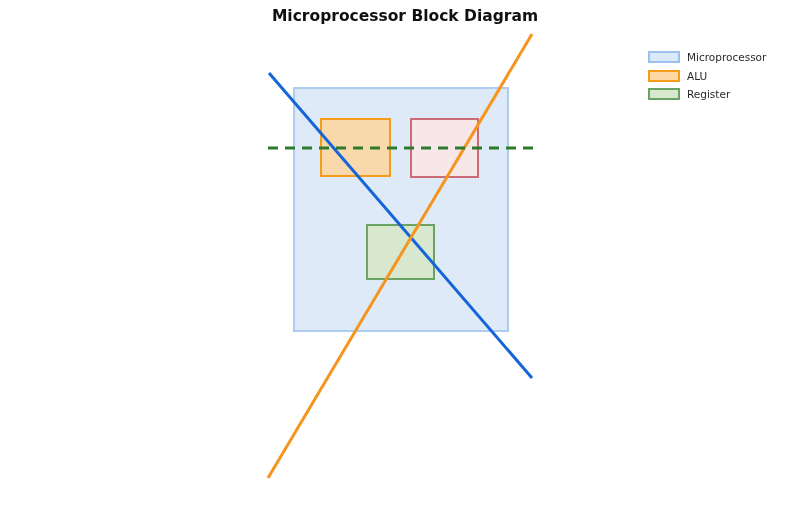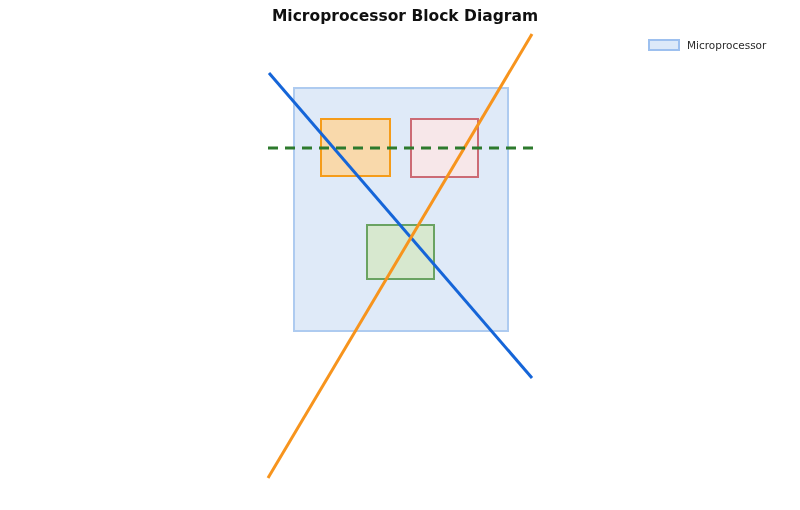--- a/index.html
+++ b/index.html
@@ -37,21 +37,21 @@
   #plot-svg {
     position: absolute;
     left: 0; top: 0;
     width: 800px; height: 510px;
   }
 
   
   #legend {
     position: absolute;
     left: 648px;
-    top: 36px;
+    top: 48px;
     width: 150px;
   }
   .legend-row {
     display: flex;
     align-items: center;
     height: 18.5px;
   }
   .legend-swatch {
     width: 32px;
     height: 12px;
@@ -89,15 +89,23 @@
         <line x1="268" y1="478" x2="532" y2="34" stroke="#f7941d" stroke-width="3" stroke-linecap="butt"></line>
         <line x1="268" y1="148" x2="533" y2="148" stroke="#2d7a2d" stroke-width="3" stroke-linecap="butt" stroke-dasharray="10,7"></line>
       </g>
   </svg>
 
   <div id="legend">
     <div class="legend-row">
       <span class="legend-swatch" style="background: rgb(220, 233, 249); border-color: rgb(157, 192, 239);"></span>
       <span class="legend-label">Microprocessor</span>
     </div>
+    <div class="legend-row">
+      <span class="legend-swatch" style="background: rgb(252, 215, 164); border-color: rgb(245, 156, 26);"></span>
+      <span class="legend-label">ALU</span>
+    </div>
+    <div class="legend-row">
+      <span class="legend-swatch" style="background: rgb(215, 232, 207); border-color: rgb(106, 163, 98);"></span>
+      <span class="legend-label">Register</span>
+    </div>
   </div>
 
 </div>
 
 </body></html>

